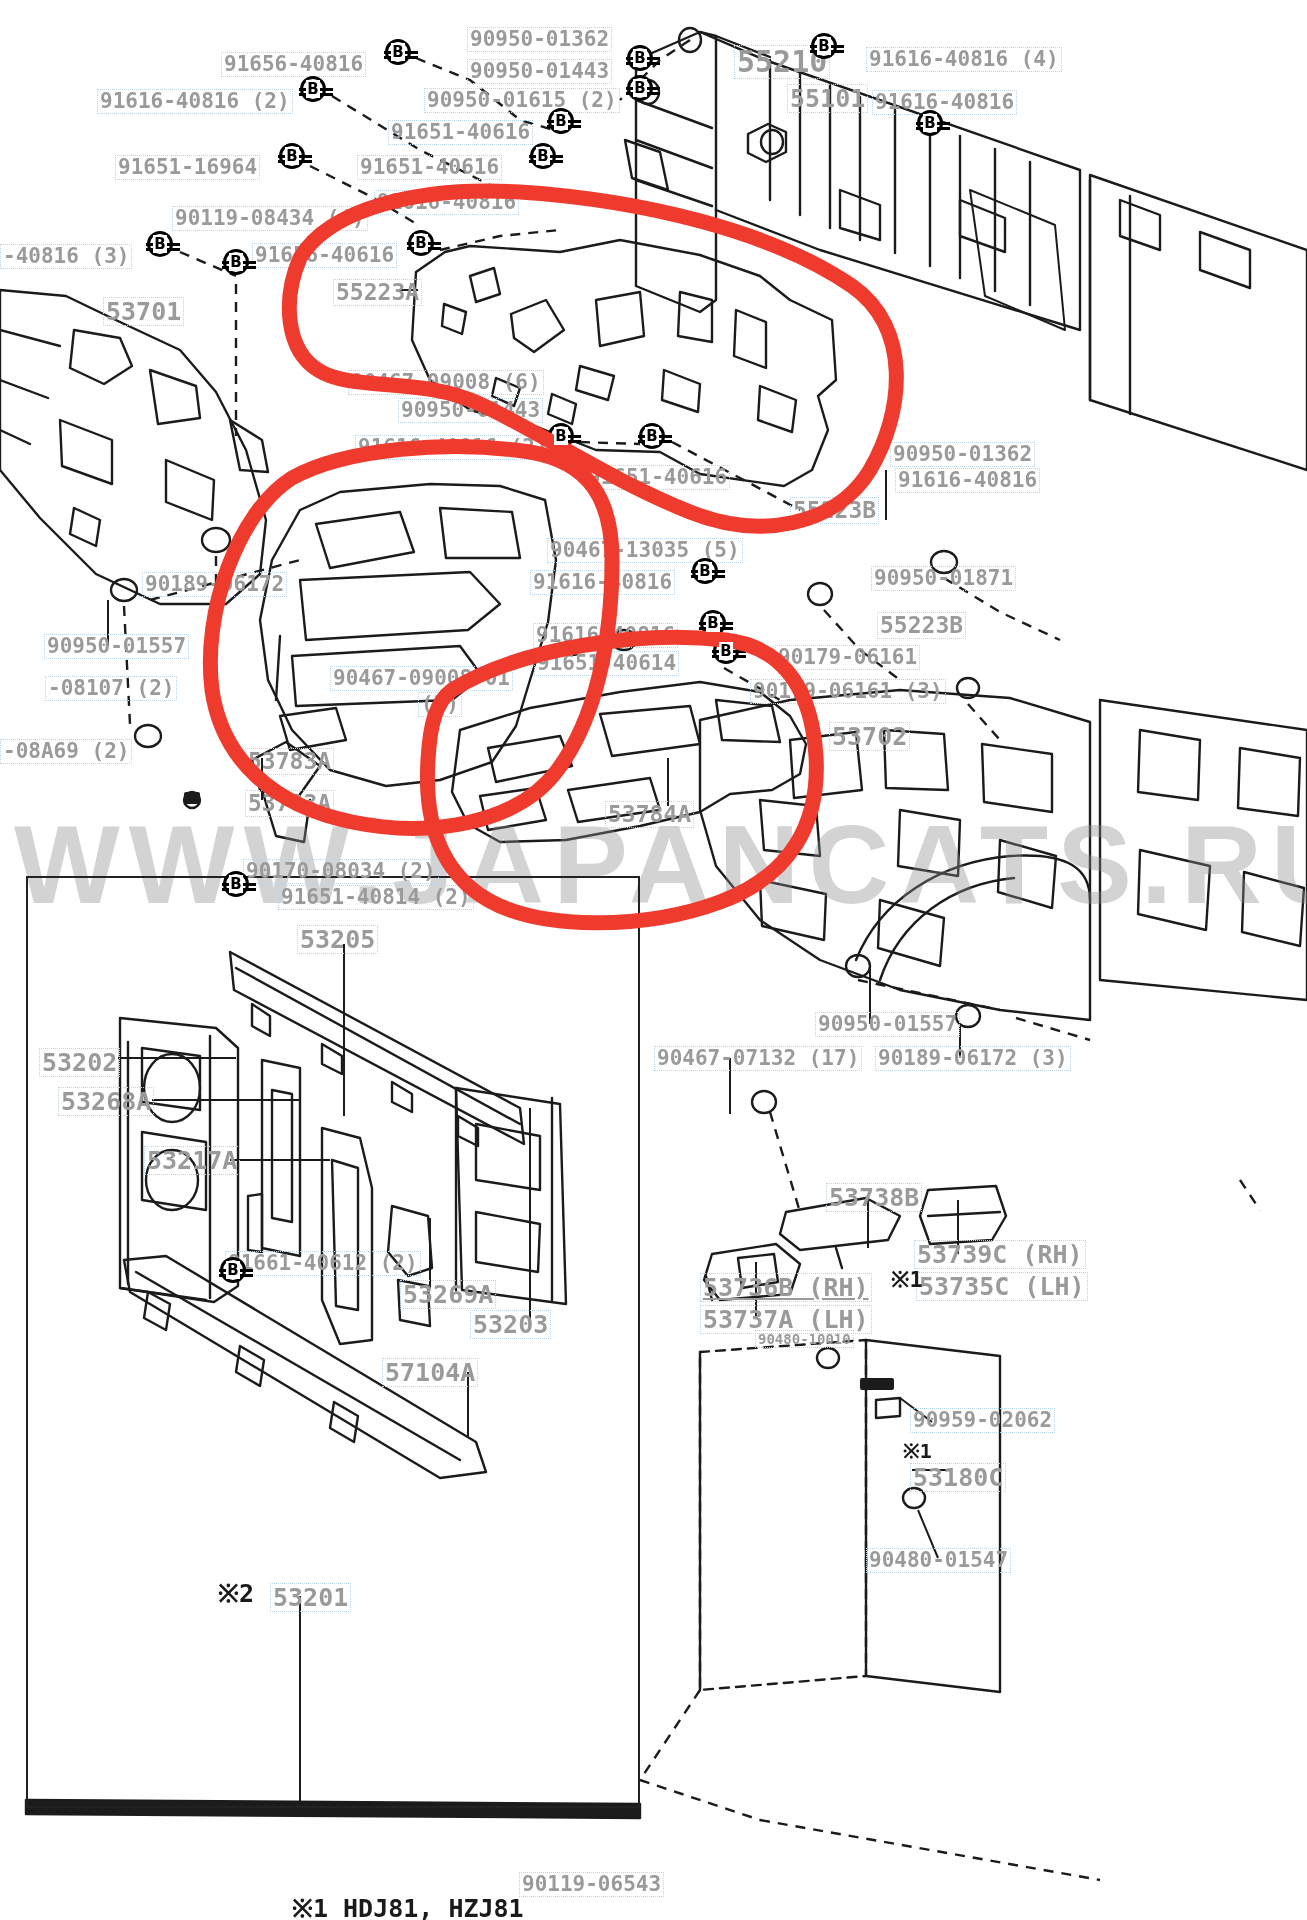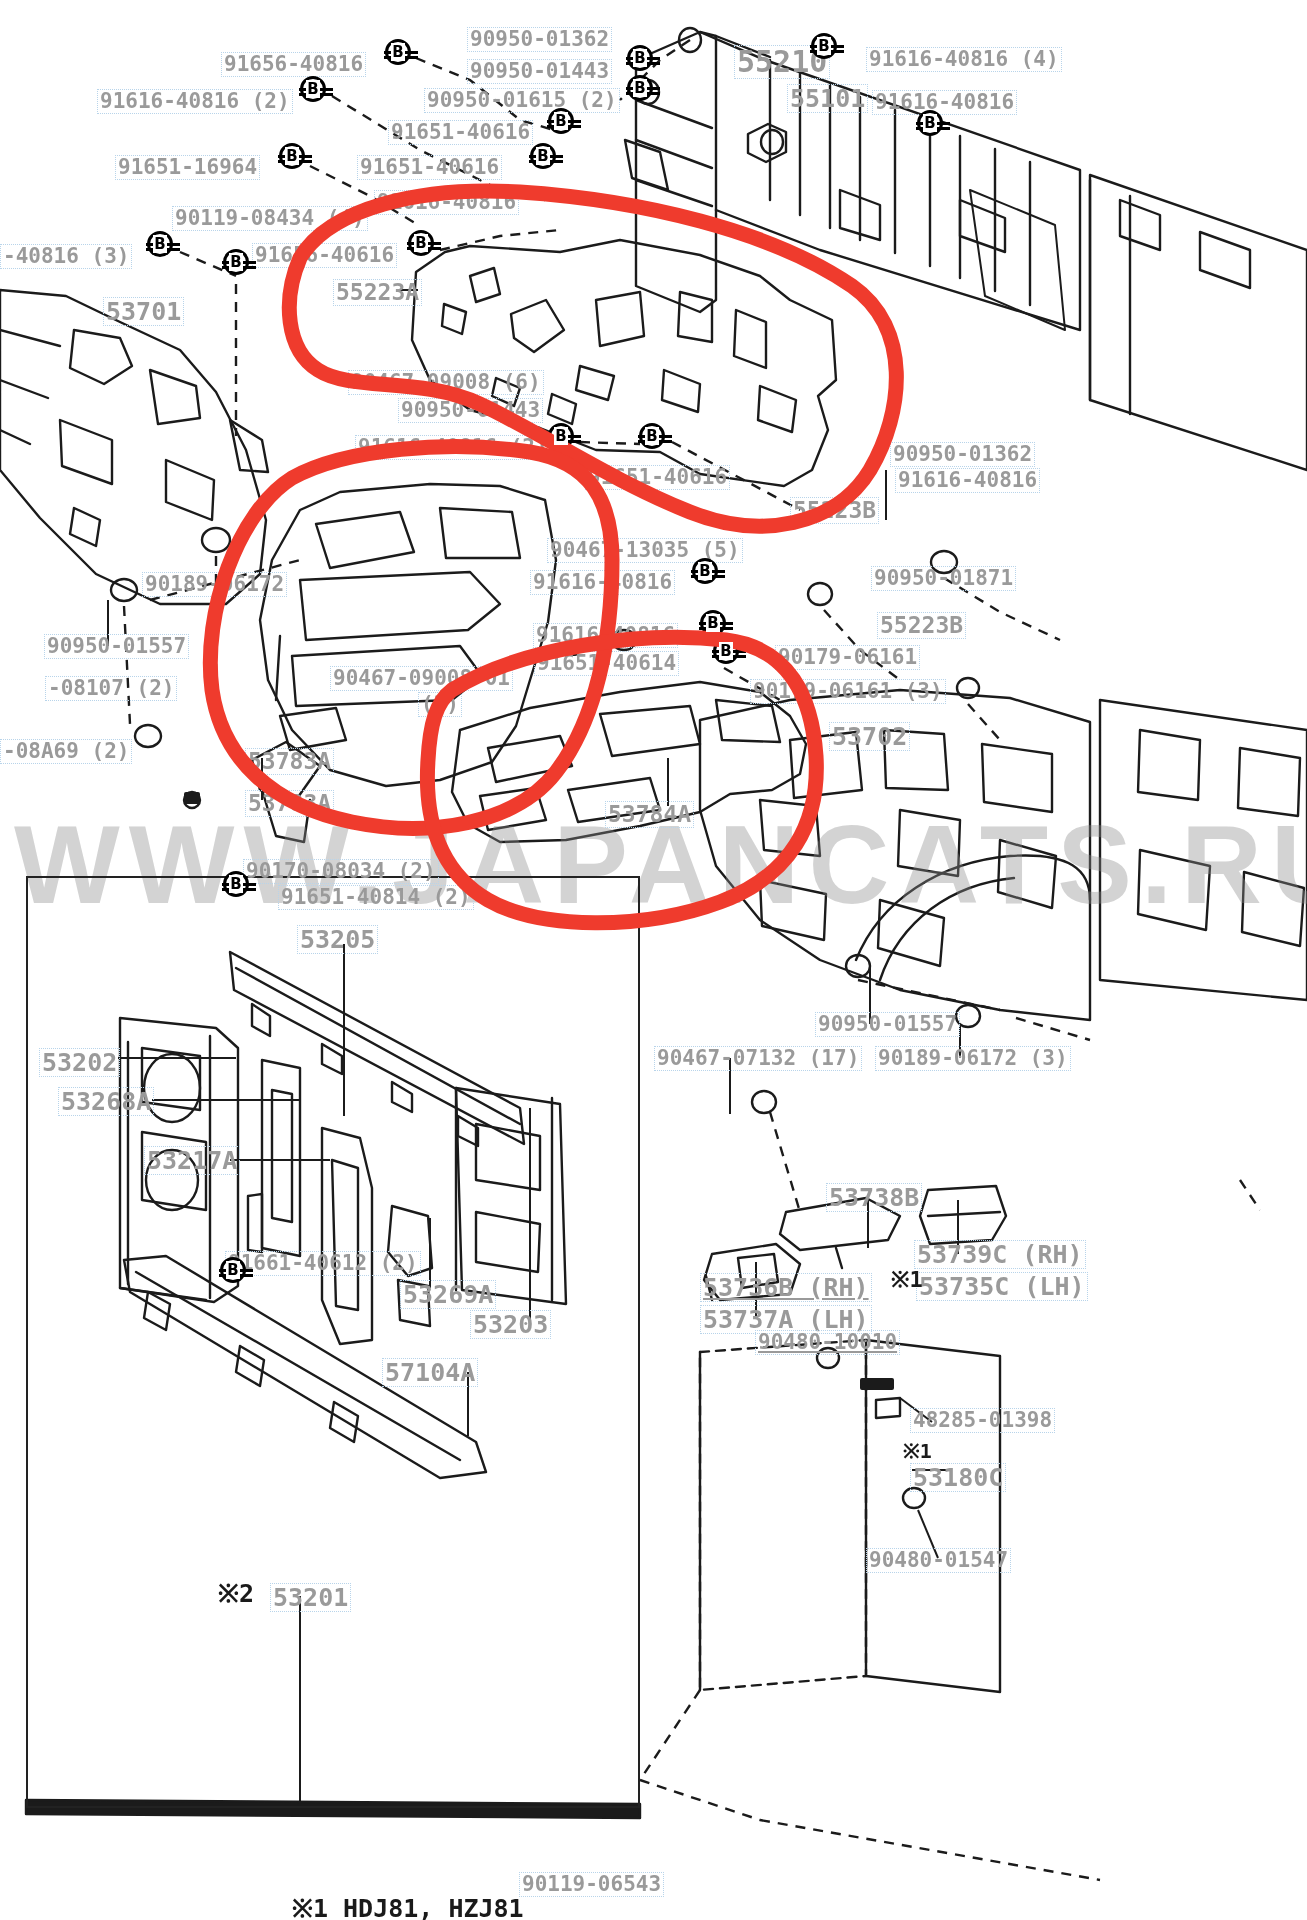--- a/index.html
+++ b/index.html
@@ -350,23 +350,23 @@
       <div class="lbl" style="left: 58px; top: 1087px; font-size: 25px;">53268A</div>
       <div class="lbl" style="left: 144px; top: 1146px; font-size: 25px;">53217A</div>
       <div class="lbl" style="left: 826px; top: 1183px; font-size: 25px;">53738B</div>
       <div class="lbl" style="left: 914px; top: 1240px; font-size: 25px;">53739C (RH)</div>
       <div class="lbl" style="left: 225px; top: 1251px; font-size: 21px;">91661-40612 (2)</div>
       <div class="lbl" style="left: 700px; top: 1273px; font-size: 25px; text-decoration: underline;">53736B (RH)</div>
       <div class="lbl" style="left: 916px; top: 1272px; font-size: 25px;">53735C (LH)</div>
       <div class="lbl" style="left: 400px; top: 1280px; font-size: 25px;">53269A</div>
       <div class="lbl" style="left: 700px; top: 1305px; font-size: 25px;">53737A (LH)</div>
       <div class="lbl" style="left: 470px; top: 1310px; font-size: 25px;">53203</div>
-      <div class="lbl" style="left: 755px; top: 1330px; font-size: 21px; text-decoration: underline;">90480-10010</div>
+      <div class="lbl" style="left: 755px; top: 1330px; font-size: 14px;">90480-10010</div>
       <div class="lbl" style="left: 382px; top: 1358px; font-size: 25px;">57104A</div>
-      <div class="lbl" style="left: 910px; top: 1408px; font-size: 21px;">48285-01398</div>
+      <div class="lbl" style="left: 910px; top: 1408px; font-size: 21px;">90959-02062</div>
       <div class="lbl" style="left: 910px; top: 1463px; font-size: 25px;">53180C</div>
       <div class="lbl" style="left: 866px; top: 1548px; font-size: 21px;">90480-01547</div>
       <div class="lbl" style="left: 270px; top: 1583px; font-size: 25px;">53201</div>
       <div class="lbl" style="left: 519px; top: 1872px; font-size: 21px;">90119-06543</div>
     </div>
 
   <div id="markers">
       <div class="lbl nb dark" style="left: 216px; top: 1580px; font-size: 25px;">※2</div>
       <div class="lbl nb dark" style="left: 889px; top: 1268px; font-size: 22px;">※1</div>
       <div class="lbl nb dark" style="left: 901px; top: 1440px; font-size: 20px;">※1</div>

